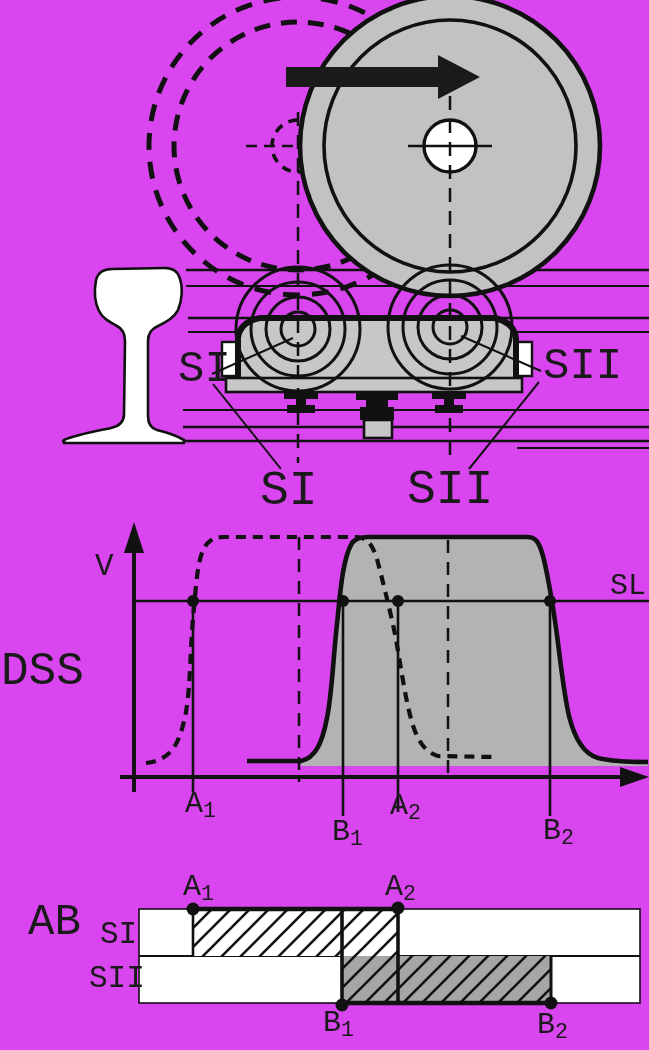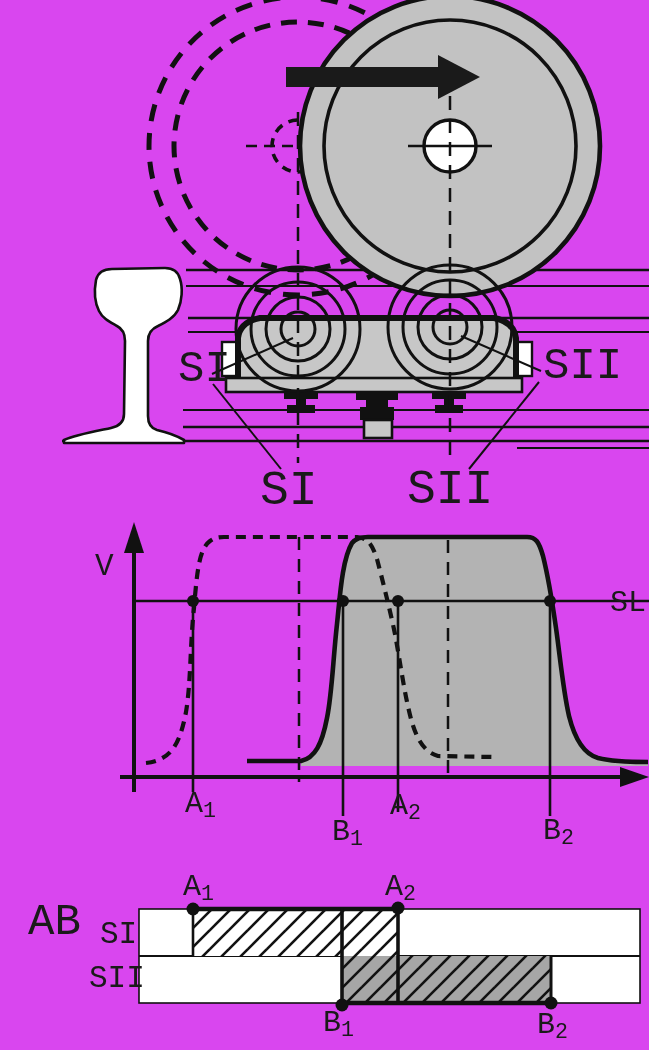--- a/index.html
+++ b/index.html
@@ -189,22 +189,23 @@
         <circle cx="551" cy="1003" r="6.5"></circle>
       </g>
     </g>
   </svg>
 
   <div class="t f44" style="left:178px;top:347px;">SI</div>
   <div class="t f44" style="left:543px;top:344px;">SII</div>
   <div class="t f48" style="left:260px;top:467px;">SI</div>
   <div class="t f48" style="left:407px;top:466px;">SII</div>
 
+  <div class="t f46" style="left:1px;top:649px;">DSS</div>
   <div class="t f31" style="left:95px;top:551px;">V</div>
-  <div class="t f30" style="left:610px;top:571px;margin-top:17px;">SL</div>
+  <div class="t f30" style="left:610px;top:571px;">SL</div>
 
   <div class="t f30" style="left:185px;top:789px;">
     <span>A</span><span class="sub">1</span>
   </div>
   <div class="t f30" style="left:332px;top:817px;">
     <span>B</span><span class="sub">1</span>
   </div>
   <div class="t f30" style="left:390px;top:791px;">
     <span>A</span><span class="sub">2</span>
   </div>

